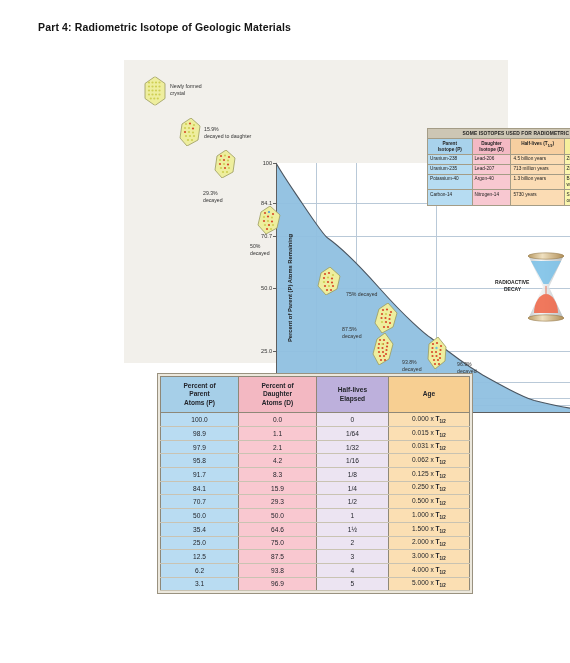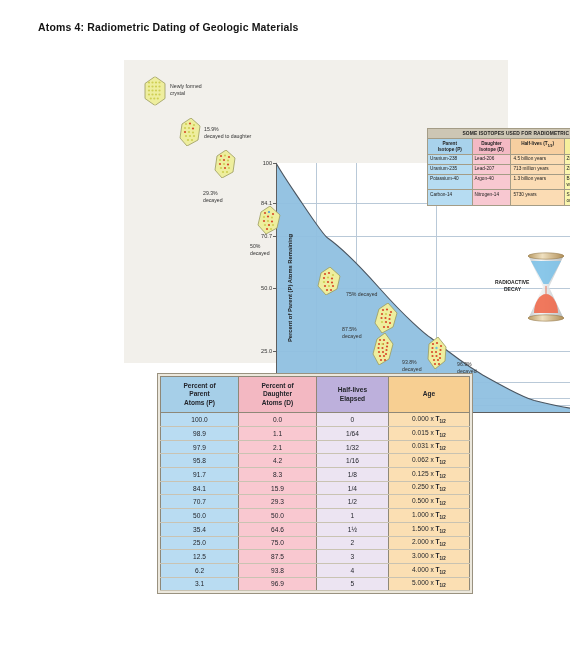--- a/index.html
+++ b/index.html
@@ -244,21 +244,21 @@
   td.c-parent   { background: #b9dcf2; }
   td.c-daughter { background: #f9c8d0; }
   td.c-half     { background: #ece4f2; }
   td.c-age      { background: #fbdfb3; text-align: center; }
   td.c-age b { font-weight: bold; }
   .tsub { font-size: 0.68em; vertical-align: sub; }
 </style>
 </head>
 <body>
 
-<div class="page-title">Atoms 4:  Radiometric Dating of Geologic Materials</div>
+<div class="page-title">Part 4:  Radiometric Isotope of Geologic Materials</div>
 
 <div class="figure-panel">
 
   <div class="plot">
     <div class="plot-inner"></div>
 
     <div class="grid-v" style="left:12.92%"></div>
     <div class="grid-v" style="left:25.83%"></div>
     <div class="grid-v" style="left:51.67%"></div>
 

